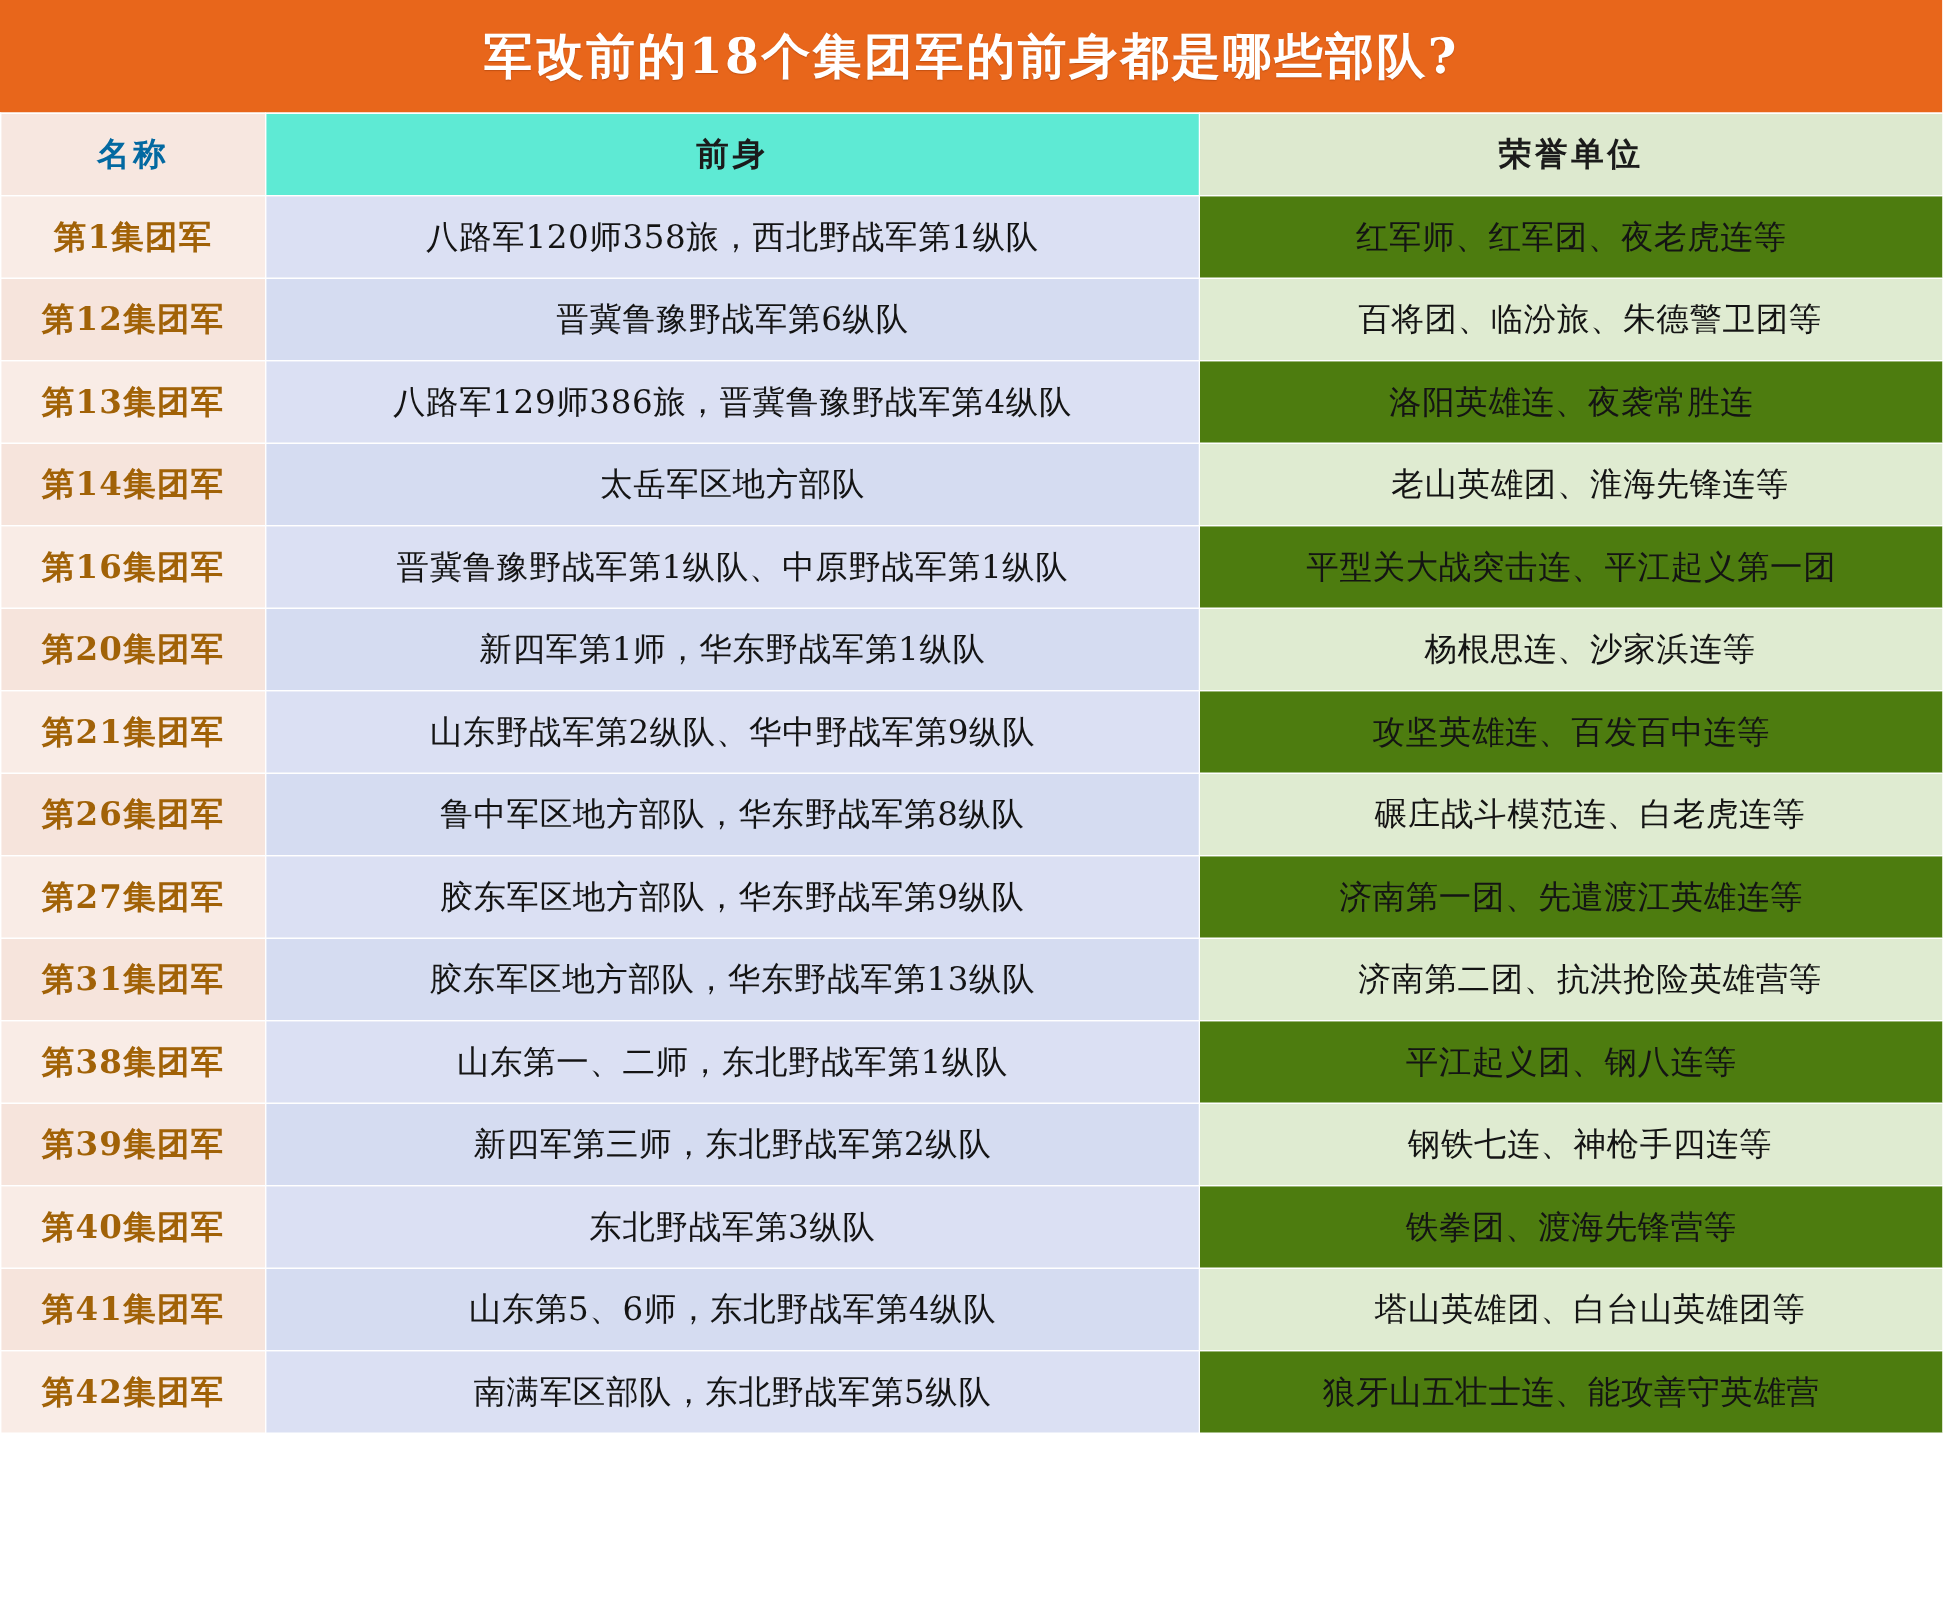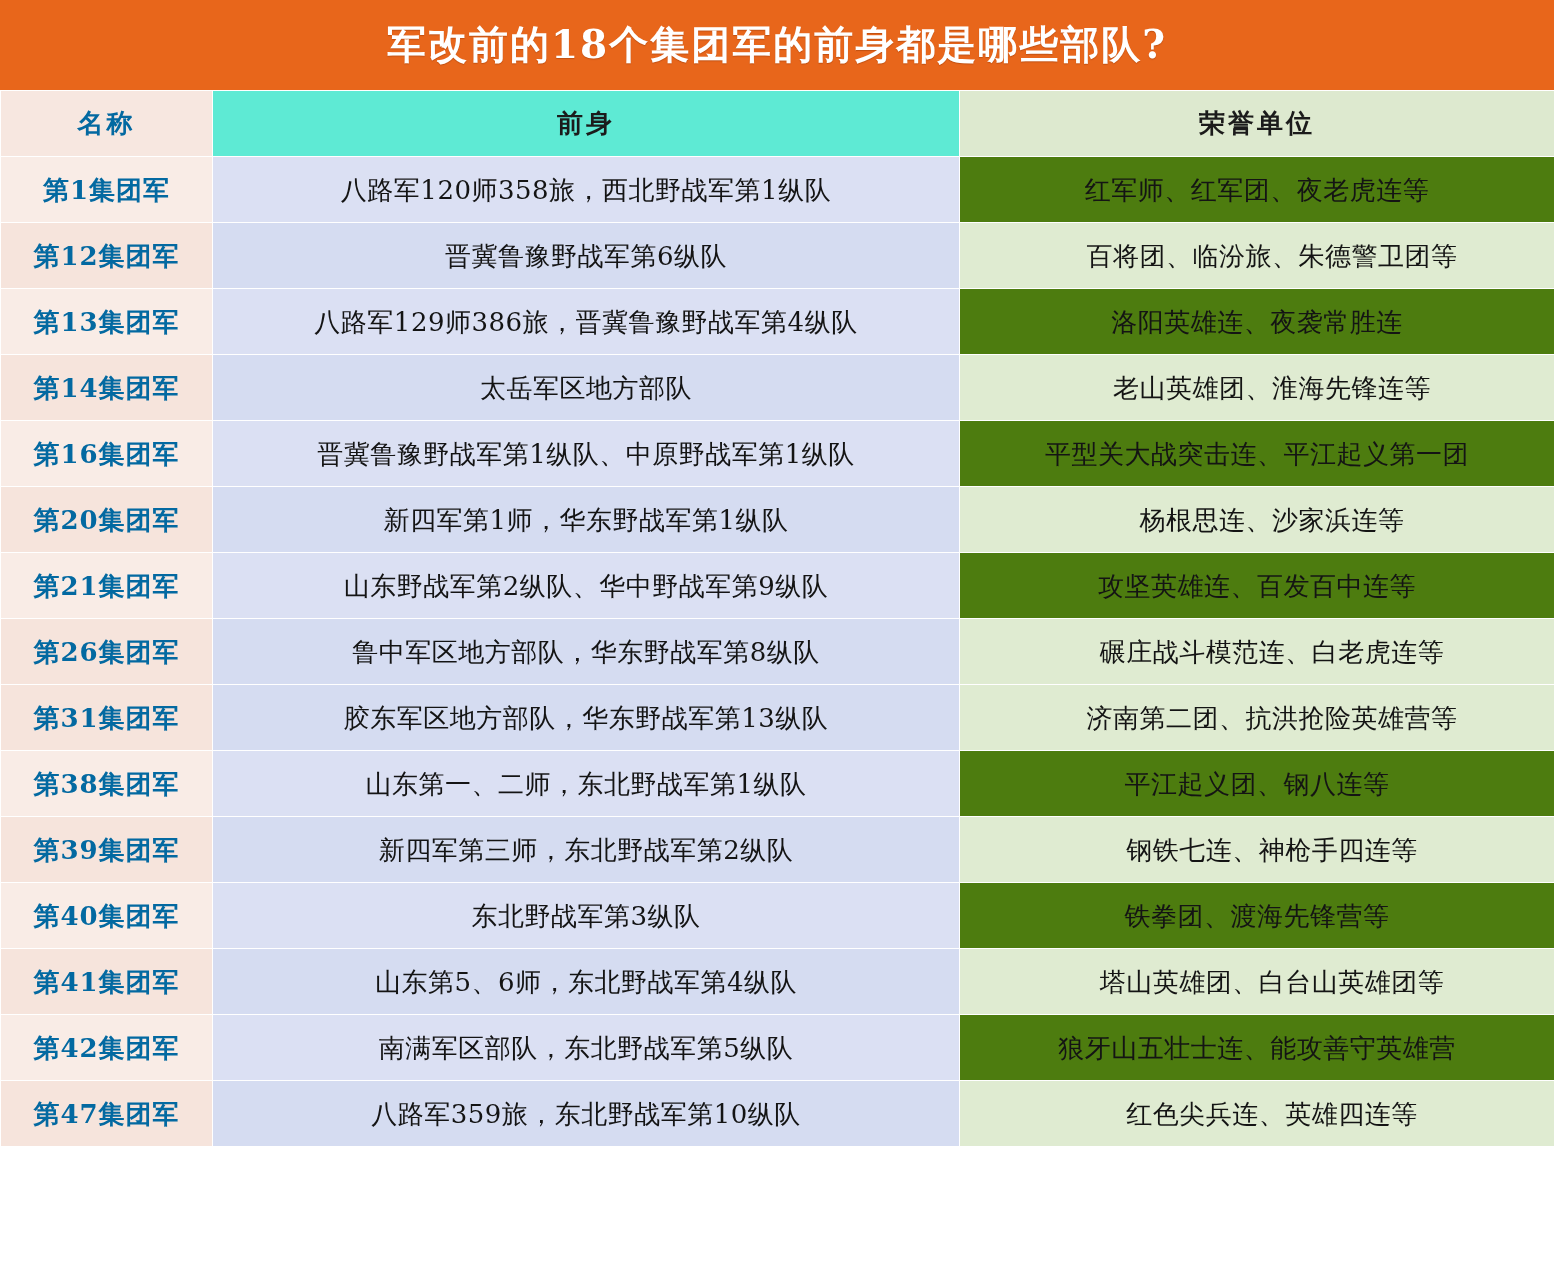--- a/index.html
+++ b/index.html
@@ -72,21 +72,21 @@
   th.h-honor {
     background: #dde9cf;
     color: #1b1b1b;
     font-weight: bold;
     font-size: 30px;
     letter-spacing: 3px;
   }
   
   td.c-name {
     background: #f9ece6;
-    color: #0369a1;
+    color: #a16207;
     font-weight: bold;
     font-size: 27px;
     letter-spacing: 1px;
   }
   td.c-origin {
     background: #dbe0f3;
     color: #141414;
     letter-spacing: 0.5px;
   }
   td.c-honor {
@@ -208,20 +208,31 @@
             <span class="cell-inner">第26集团军</span>
           </td>
         <td class="c-origin alt">
             <span class="cell-inner">鲁中军区地方部队，华东野战军第8纵队</span>
           </td>
         <td class="c-honor alt">
             <span class="cell-inner">碾庄战斗模范连、白老虎连等</span>
           </td>
       </tr>
       <tr>
+        <td class="c-name">
+            <span class="cell-inner">第27集团军</span>
+          </td>
+        <td class="c-origin">
+            <span class="cell-inner">胶东军区地方部队，华东野战军第9纵队</span>
+          </td>
+        <td class="c-honor">
+            <span class="cell-inner">济南第一团、先遣渡江英雄连等</span>
+          </td>
+      </tr>
+      <tr>
         <td class="c-name alt">
             <span class="cell-inner">第31集团军</span>
           </td>
         <td class="c-origin alt">
             <span class="cell-inner">胶东军区地方部队，华东野战军第13纵队</span>
           </td>
         <td class="c-honor alt">
             <span class="cell-inner">济南第二团、抗洪抢险英雄营等</span>
           </td>
       </tr>
@@ -271,29 +282,18 @@
       </tr>
       <tr>
         <td class="c-name">
             <span class="cell-inner">第42集团军</span>
           </td>
         <td class="c-origin">
             <span class="cell-inner">南满军区部队，东北野战军第5纵队</span>
           </td>
         <td class="c-honor">
             <span class="cell-inner">狼牙山五壮士连、能攻善守英雄营</span>
-          </td>
-      </tr>
-      <tr>
-        <td class="c-name alt">
-            <span class="cell-inner">第47集团军</span>
-          </td>
-        <td class="c-origin alt">
-            <span class="cell-inner">八路军359旅，东北野战军第10纵队</span>
-          </td>
-        <td class="c-honor alt">
-            <span class="cell-inner">红色尖兵连、英雄四连等</span>
           </td>
       </tr>
     </tbody>
   </table>
 
 </div>
 
 </body></html>

